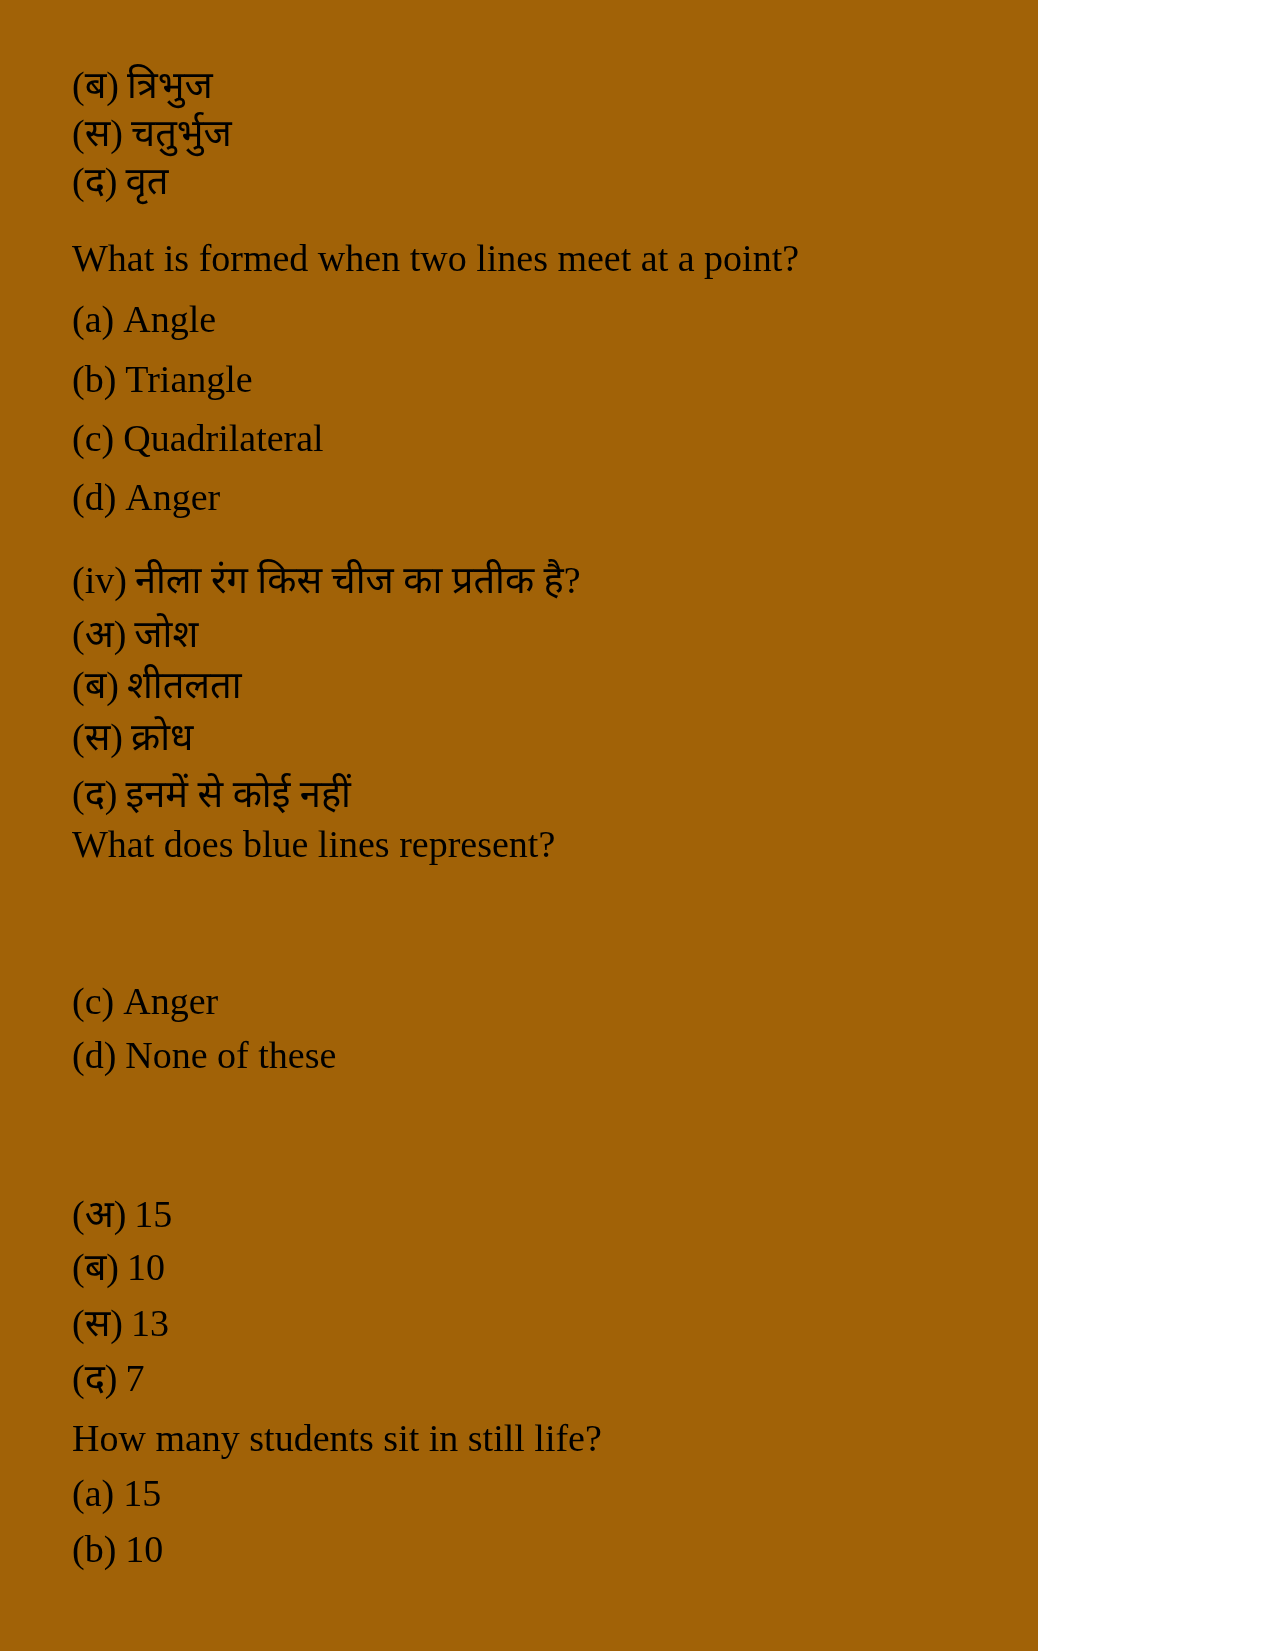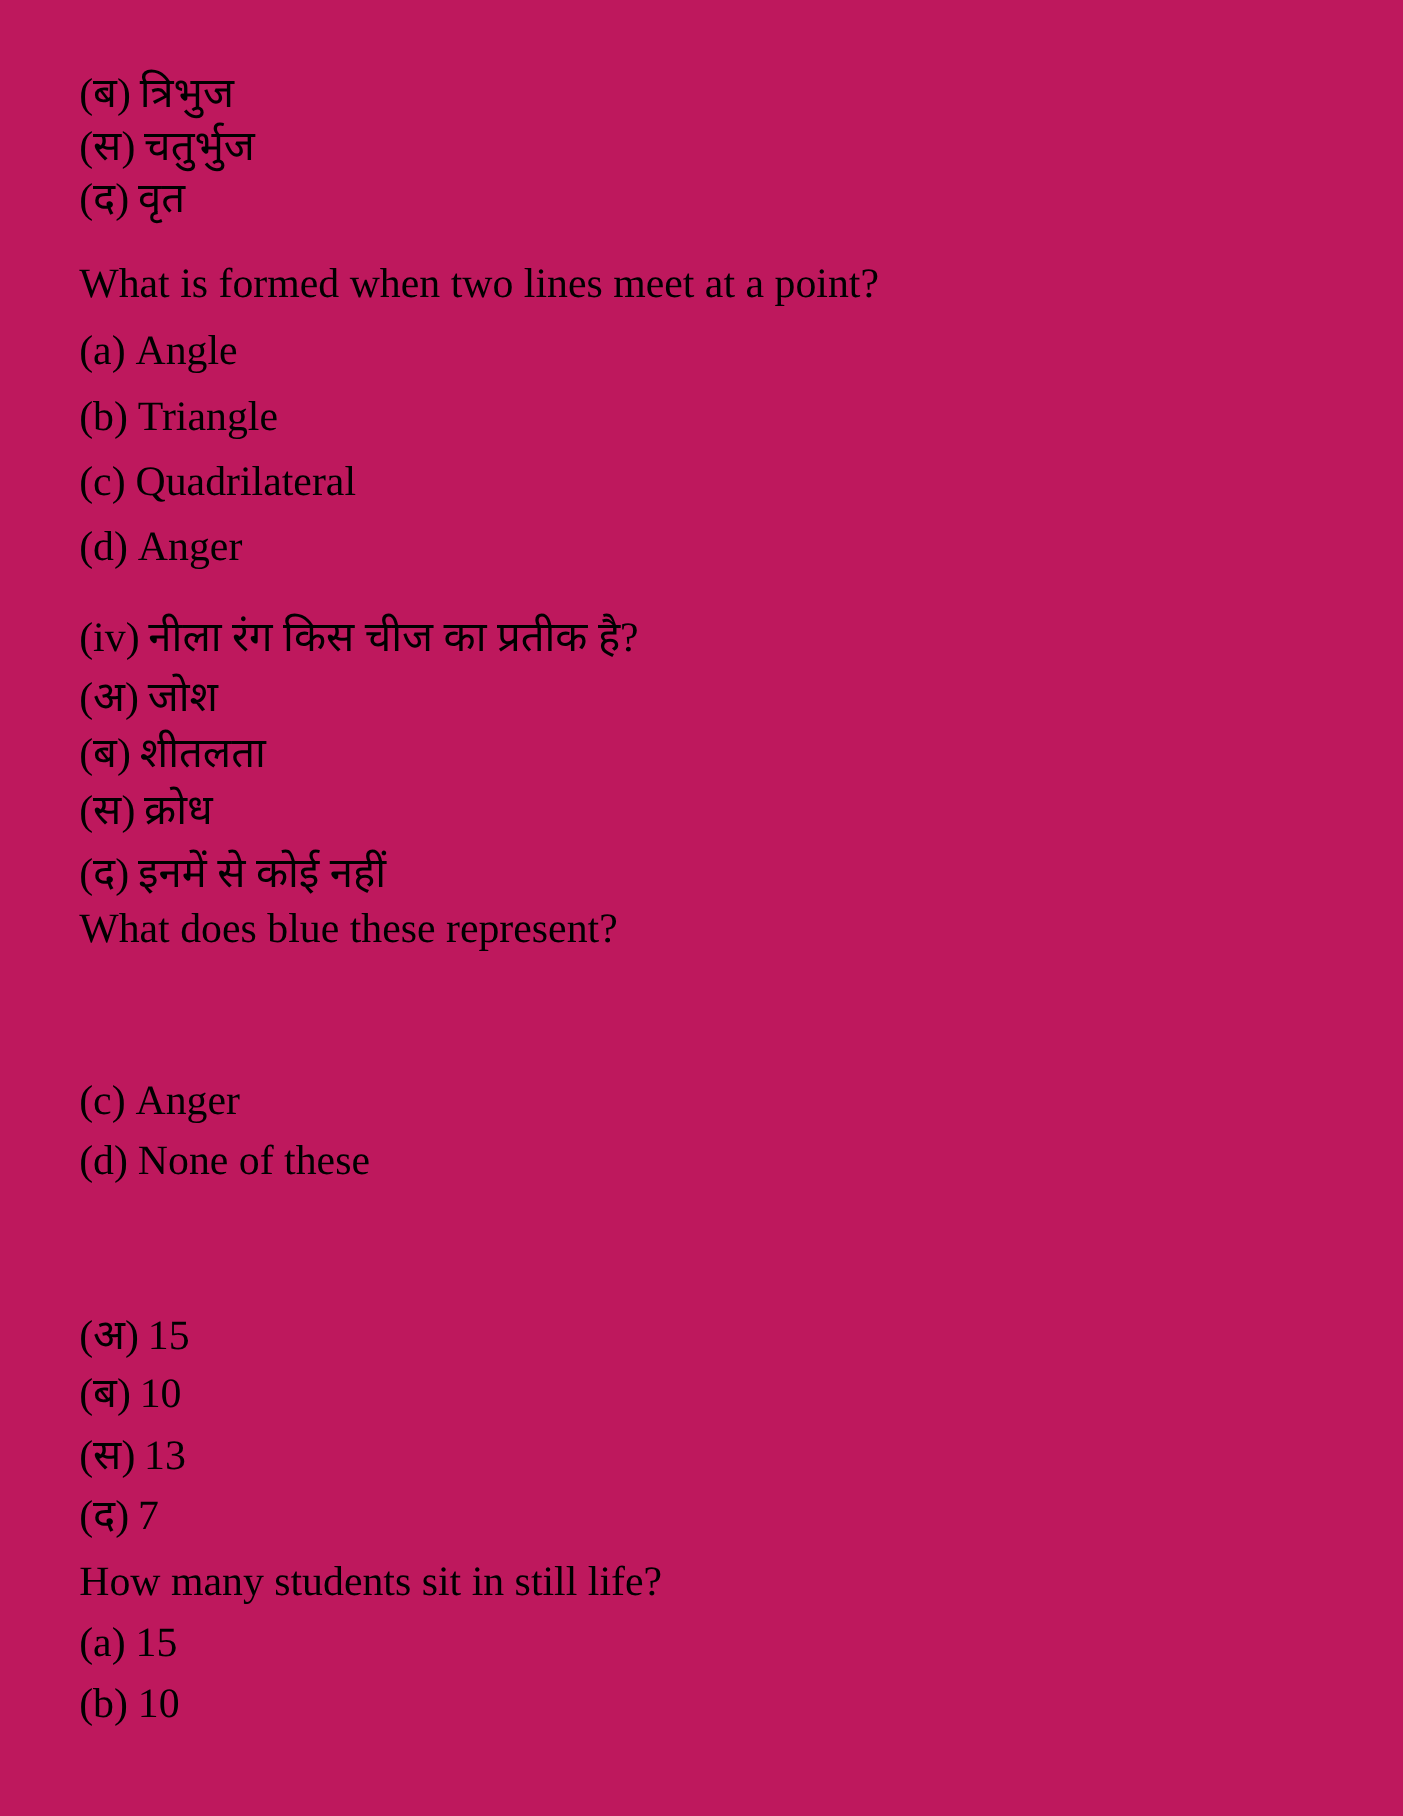--- a/index.html
+++ b/index.html
@@ -11,23 +11,23 @@
       width: 1275px;
       height: 1651px;
       position: relative;
       overflow: hidden;
       color: #000000;
       font-family: "Liberation Serif", "DejaVu Serif", serif;
     }
     .page {
       position: absolute;
       left: 0; top: 0;
-      width: 1275px;
+      width: 1038px;
       height: 1651px;
-      background: #be185d;
+      background: #a16207;
     }
     .line {
       position: absolute;
       left: 72px;
       height: 48px;
       line-height: 48px;
       font-size: 38px;
       white-space: nowrap;
     }
     .line .label {
@@ -54,21 +54,21 @@
   <div class="line en" style="top:355px"><span class="label">(b)</span><span class="text">Triangle</span></div>
   <div class="line en" style="top:414px"><span class="label">(c)</span><span class="text">Quadrilateral</span></div>
   <div class="line en" style="top:473px"><span class="label">(d)</span><span class="text">Anger</span></div>
 
   <div class="line" style="top:556px"><span class="label">(iv)</span><span class="text">नीला रंग किस चीज का प्रतीक है?</span></div>
   <div class="line" style="top:610px"><span class="label">(अ)</span><span class="text">जोश</span></div>
   <div class="line" style="top:661px"><span class="label">(ब)</span><span class="text">शीतलता</span></div>
   <div class="line" style="top:713px"><span class="label">(स)</span><span class="text">क्रोध</span></div>
   <div class="line" style="top:770px"><span class="label">(द)</span><span class="text">इनमें से कोई नहीं</span></div>
 
-  <div class="line en" style="top:820px"><span class="text" style="margin-left:0">What does blue these represent?</span></div>
+  <div class="line en" style="top:820px"><span class="text" style="margin-left:0">What does blue lines represent?</span></div>
   <div class="line en" style="top:977px"><span class="label">(c)</span><span class="text">Anger</span></div>
   <div class="line en" style="top:1031px"><span class="label">(d)</span><span class="text">None of these</span></div>
 
   <div class="line" style="top:1190px"><span class="label">(अ)</span><span class="text">15</span></div>
   <div class="line" style="top:1243px"><span class="label">(ब)</span><span class="text">10</span></div>
   <div class="line" style="top:1299px"><span class="label">(स)</span><span class="text">13</span></div>
   <div class="line" style="top:1354px"><span class="label">(द)</span><span class="text">7</span></div>
 
   <div class="line en" style="top:1414px"><span class="text" style="margin-left:0">How many students sit in still life?</span></div>
   <div class="line en" style="top:1469px"><span class="label">(a)</span><span class="text">15</span></div>

